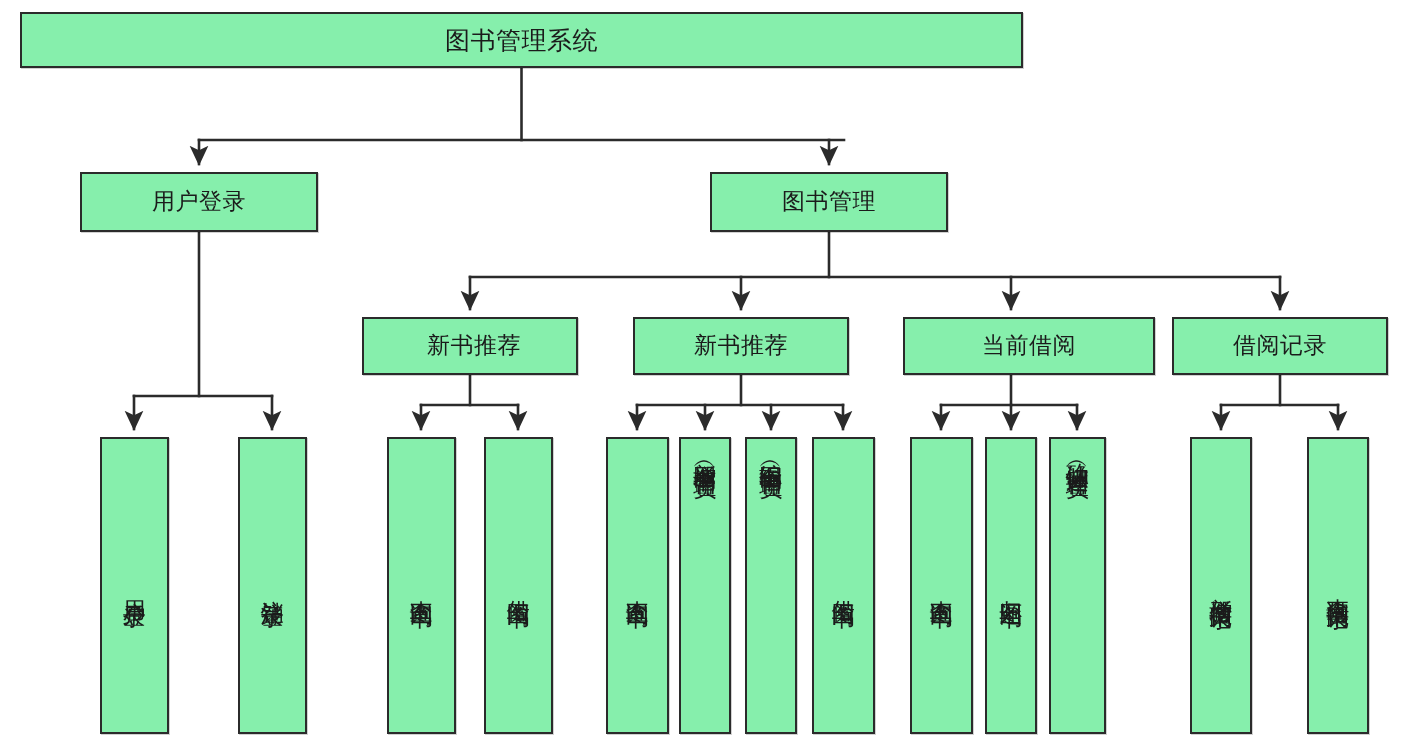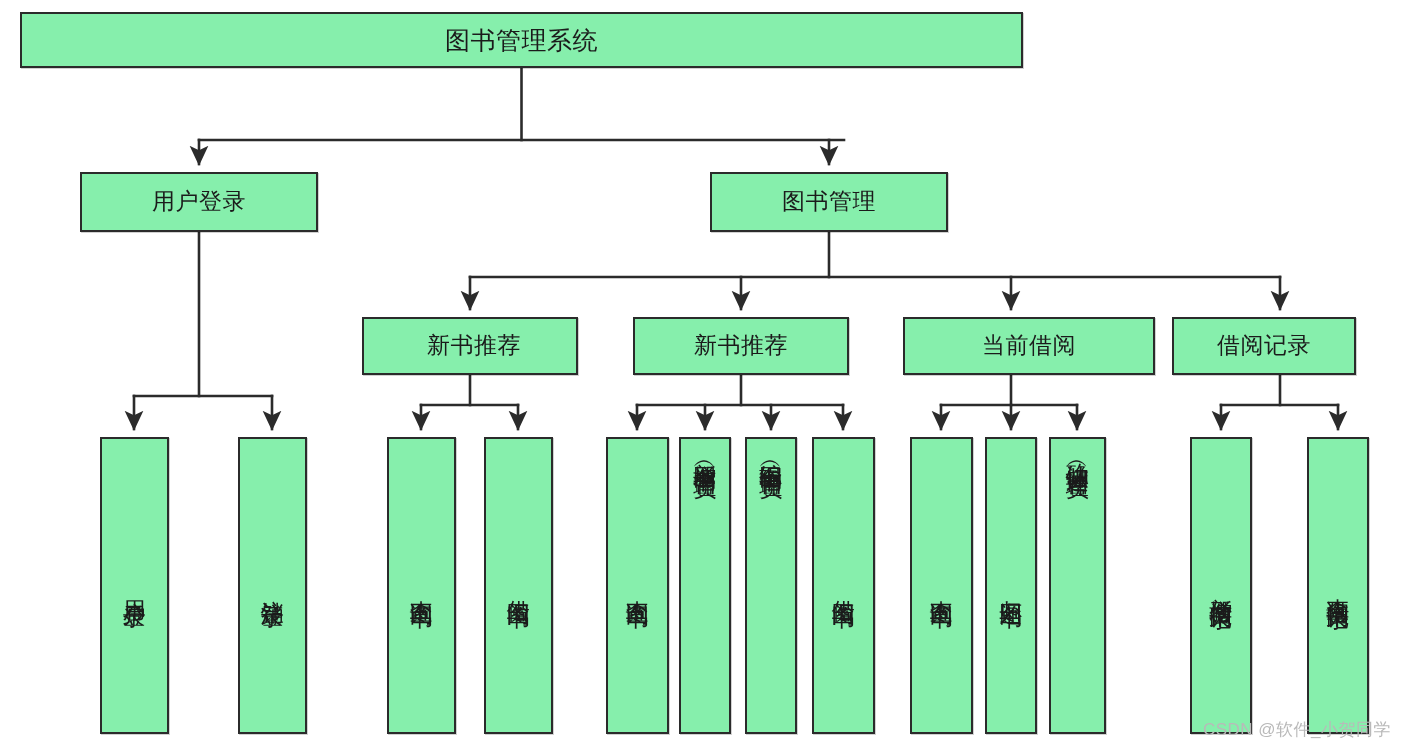--- a/index.html
+++ b/index.html
@@ -132,21 +132,21 @@
 
   <div class="node lvl3" style="left:362px;top:317px;width:216px;height:58px;padding-left:8px;">
     <span class="label">新书推荐</span>
   </div>
   <div class="node lvl3" style="left:633px;top:317px;width:216px;height:58px;">
     <span class="label">新书推荐</span>
   </div>
   <div class="node lvl3" style="left:903px;top:317px;width:252px;height:58px;">
     <span class="label">当前借阅</span>
   </div>
-  <div class="node lvl3" style="left:1172px;top:317px;width:184px;height:58px;">
+  <div class="node lvl3" style="left:1172px;top:317px;width:216px;height:58px;">
     <span class="label">借阅记录</span>
   </div>
 
   <div class="node leaf center-v" style="left:100px;top:437px;width:69px;height:297px;">
     <span class="label">用户登录</span>
   </div>
   <div class="node leaf center-v" style="left:238px;top:437px;width:69px;height:297px;">
     <span class="label">注销登录</span>
   </div>
 
@@ -180,14 +180,13 @@
     <span class="label">确认归还（管理员）</span>
   </div>
 
   <div class="node leaf center-v" style="left:1190px;top:437px;width:62px;height:297px;">
     <span class="label">新增借阅记录</span>
   </div>
   <div class="node leaf center-v" style="left:1307px;top:437px;width:62px;height:297px;">
     <span class="label">查询借阅记录</span>
   </div>
 
-  <div id="watermark">CSDN @软件_小贺同学</div>
 </div>
 
 </body></html>

